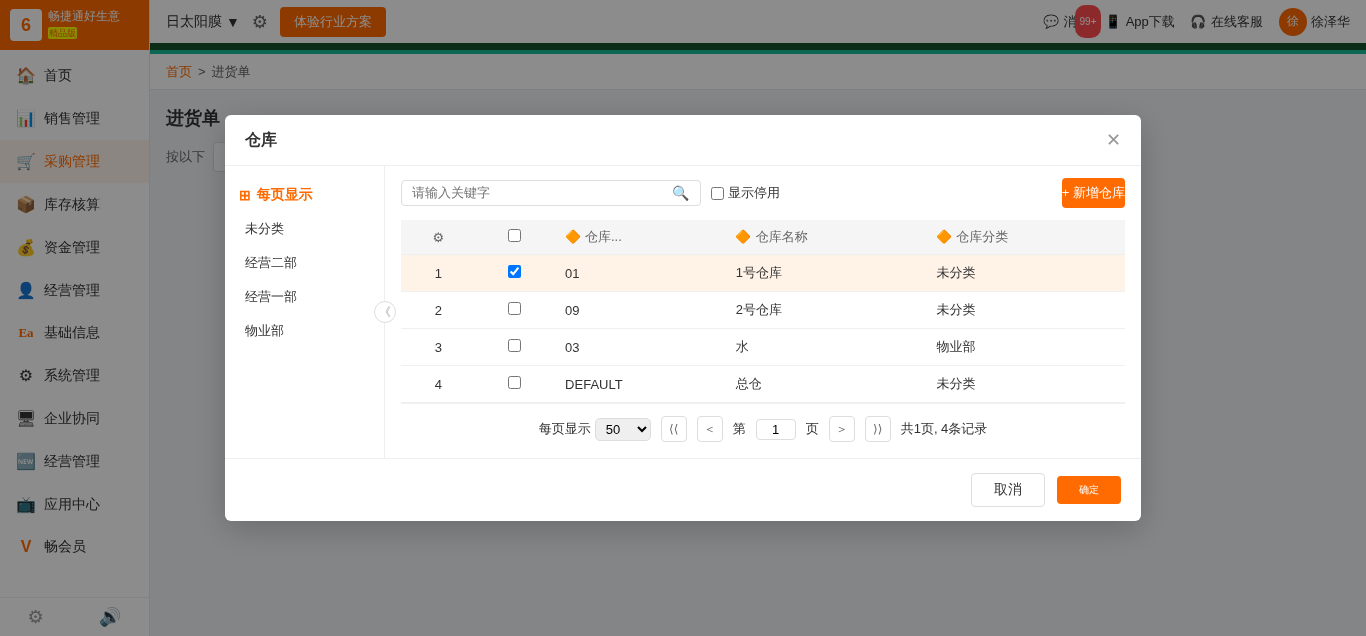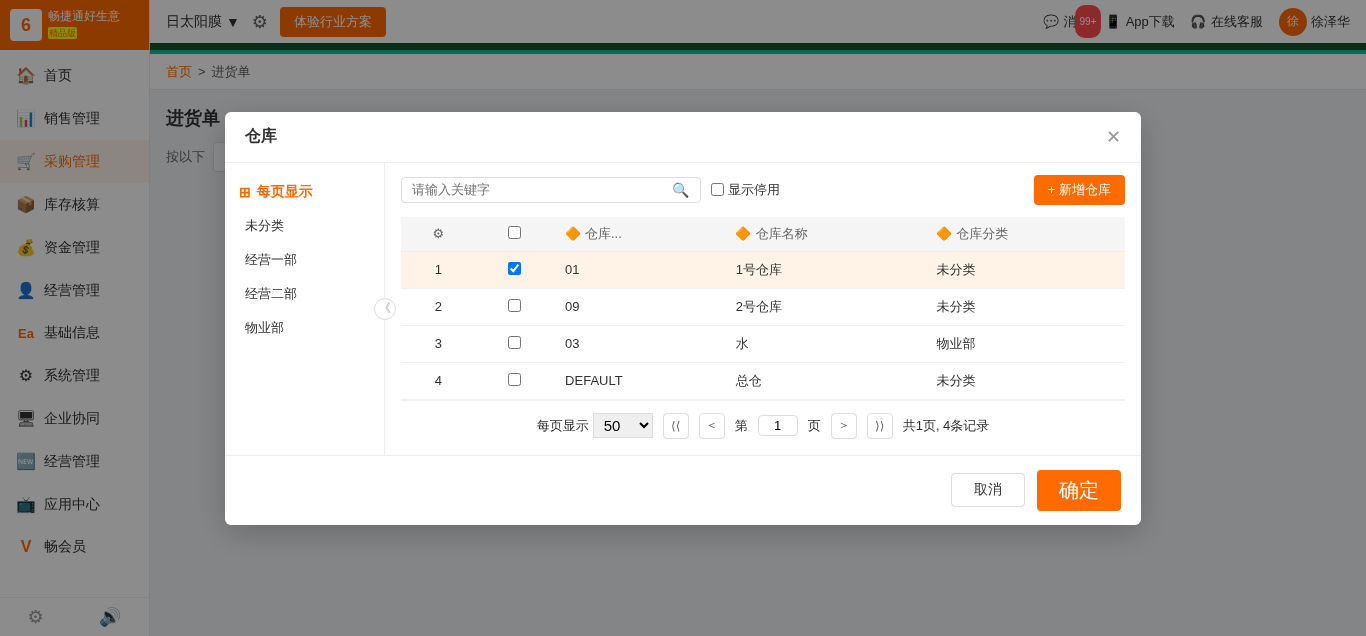--- a/index.html
+++ b/index.html
@@ -274,21 +274,21 @@
       gap: 4px;
       font-size: 13px;
       color: #333;
     }
     .show-disabled input[type=checkbox] { cursor: pointer; }
     .add-warehouse-btn {
       margin-left: auto;
       background: #ff6b00;
       color: #fff;
       border: none;
-      padding: 6px 14px;
+      padding: 6px 0;
       border-radius: 4px;
       cursor: pointer;
       font-size: 13px;
     }
 
     
     .warehouse-table {
       width: 100%;
       border-collapse: collapse;
       font-size: 13px;
@@ -322,23 +322,23 @@
       border-top: 1px solid #f0f0f0;
       margin-top: auto;
     }
     .page-size-select {
       display: flex;
       align-items: center;
       gap: 4px;
     }
     .page-size-select select {
       border: 1px solid #ddd;
-      border-radius: 0;
+      border-radius: 5px;
       padding: 2px 6px;
-      font-size: 15px;
+      font-size: 13px;
     }
     .page-nav-btn {
       border: 1px solid #ddd;
       background: #fff;
       width: 26px;
       height: 26px;
       border-radius: 4px;
       cursor: pointer;
       display: flex;
       align-items: center;
@@ -374,21 +374,21 @@
       font-size: 14px;
       color: #333;
     }
     .btn-confirm {
       padding: 7px 22px;
       border: none;
       border-radius: 4px;
       background: #ff6b00;
       color: #fff;
       cursor: pointer;
-      font-size: 20px;
+      font-size: 10px;
     }
 
     
     .teal-bar {
       background: #1abc9c;
       height: 4px;
       width: 100%;
     }
 
     .scrollable-table { overflow-y: auto; flex: 1; }
@@ -423,21 +423,21 @@
     </div>
     <div class="sidebar-item">
       <span class="si-icon">💰</span>
       <span>资金管理</span>
     </div>
     <div class="sidebar-item">
       <span class="si-icon">👤</span>
       <span>经营管理</span>
     </div>
     <div class="sidebar-item">
-      <span class="si-icon" style="font-style:normal;font-size:13px;font-weight:bold;color:#ff6b00;">Ea</span>
+      <span class="si-icon" style="font-style:normal;font-size:13px;font-weight:bold;color:#ff6b00;font-family:Liberation Serif, serif;">Ea</span>
       <span>基础信息</span>
     </div>
     <div class="sidebar-item">
       <span class="si-icon">⚙</span>
       <span>系统管理</span>
     </div>
     <div class="sidebar-item">
       <span class="si-icon">🖥</span>
       <span>企业协同</span>
     </div>
@@ -522,22 +522,22 @@
     </div>
 
     <div class="dialog-body">
 
       <div class="cat-sidebar" style="position:relative;">
         <div class="cat-header">
           <span class="grid-icon">⊞</span>
           <span>每页显示</span>
         </div>
         <div class="cat-item">未分类</div>
+        <div class="cat-item">经营二部</div>
         <div class="cat-item">经营一部</div>
-        <div class="cat-item">经营二部</div>
         <div class="cat-item">物业部</div>
         <button class="collapse-btn">《</button>
       </div>
 
       <div class="dialog-right">
 
         <div class="dialog-toolbar">
           <div class="search-box">
             <input type="text" placeholder="请输入关键字" style="">
             <span class="search-icon">🔍</span>

